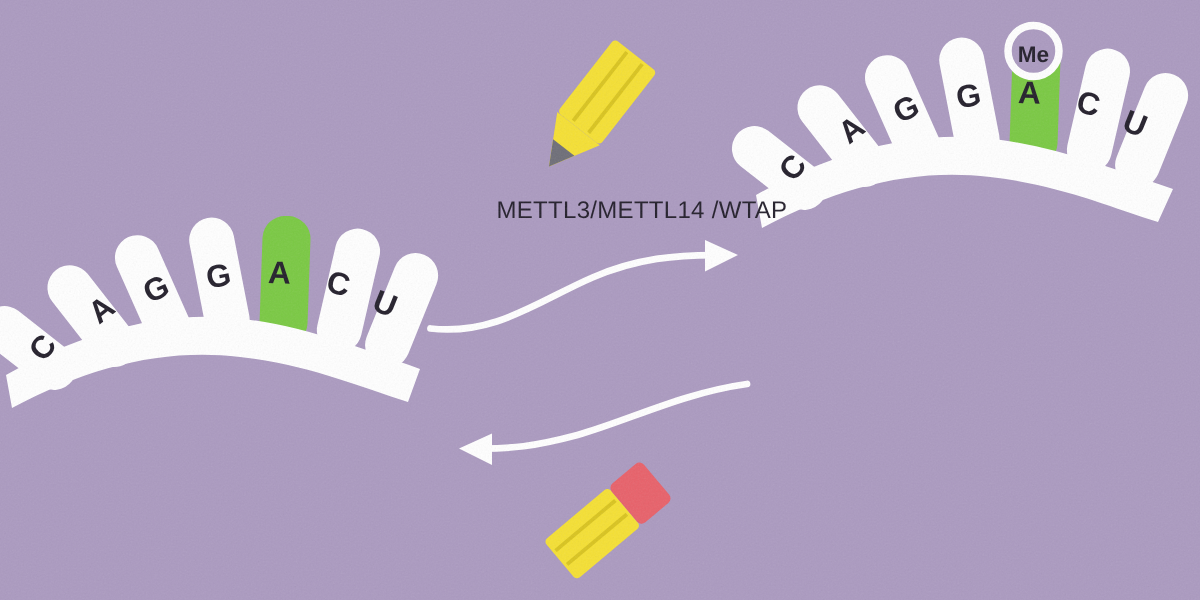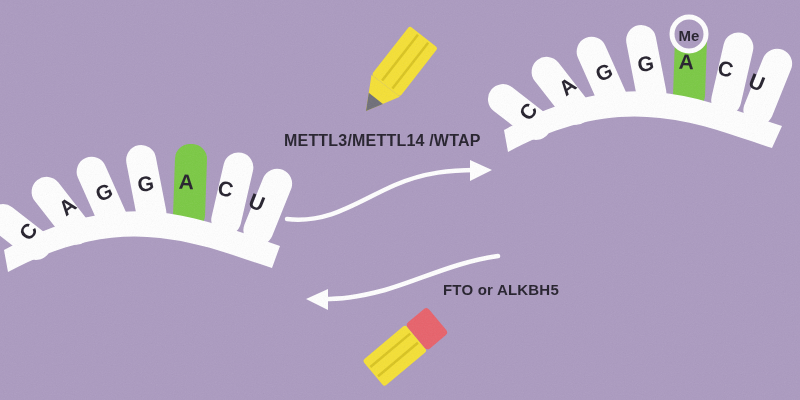--- a/index.html
+++ b/index.html
@@ -5,22 +5,22 @@
   html,body{margin:0;padding:0;}
   body{
     width:800px;height:400px;overflow:hidden;
     font-family:"Liberation Sans", sans-serif;
     background:#ab9ac0;
     position:relative;
   }
   #stage{position:absolute;inset:0;width:800px;height:400px;}
   .noise{position:absolute;inset:0;pointer-events:none;opacity:.5;}
   .label{
-    position:absolute;color:#231f2b;font-weight:700;
-    letter-spacing:.2px;white-space:nowrap;
+    position:absolute;color:#231f2b;font-weight:400;
+    letter-spacing:.2px;white-space:nowrap;margin-left:47px;
   }
   #label-writers{left:284px;top:132px;font-size:16px;}
   #label-erasers{left:443px;top:281px;font-size:15px;}
   svg{position:absolute;left:0;top:0;overflow:visible;}
 </style>
 </head>
 <body>
 
 <div id="stage">
 
@@ -139,21 +139,20 @@
     <g transform="translate(404,348) rotate(-130)">
       <rect x="-17" y="-40" width="34" height="56" rx="3" fill="#f5e034"></rect>
       <line x1="-5" y1="-38" x2="-5" y2="14" stroke="#d9c41f" stroke-width="2.5"></line>
       <line x1="7" y1="-38" x2="7" y2="14" stroke="#d9c41f" stroke-width="2.5"></line>
       <rect x="-17" y="16" width="34" height="28" rx="4" fill="#e8616a"></rect>
     </g>
   </svg>
 
   <div class="label" id="label-writers">METTL3/METTL14 /WTAP</div>
 
-  <div class="label" id="label-erasers">FTO or ALKBH5</div>
 
   <svg class="noise" width="800" height="400">
     <filter id="grain">
       <feTurbulence type="fractalNoise" baseFrequency="0.9" numOctaves="3" stitchTiles="stitch"></feTurbulence>
       <feColorMatrix type="saturate" values="0"></feColorMatrix>
       <feComponentTransfer>
           <feFuncA type="linear" slope="0.22"></feFuncA>
         </feComponentTransfer>
     </filter>
     <rect width="800" height="400" filter="url(#grain)"></rect>

